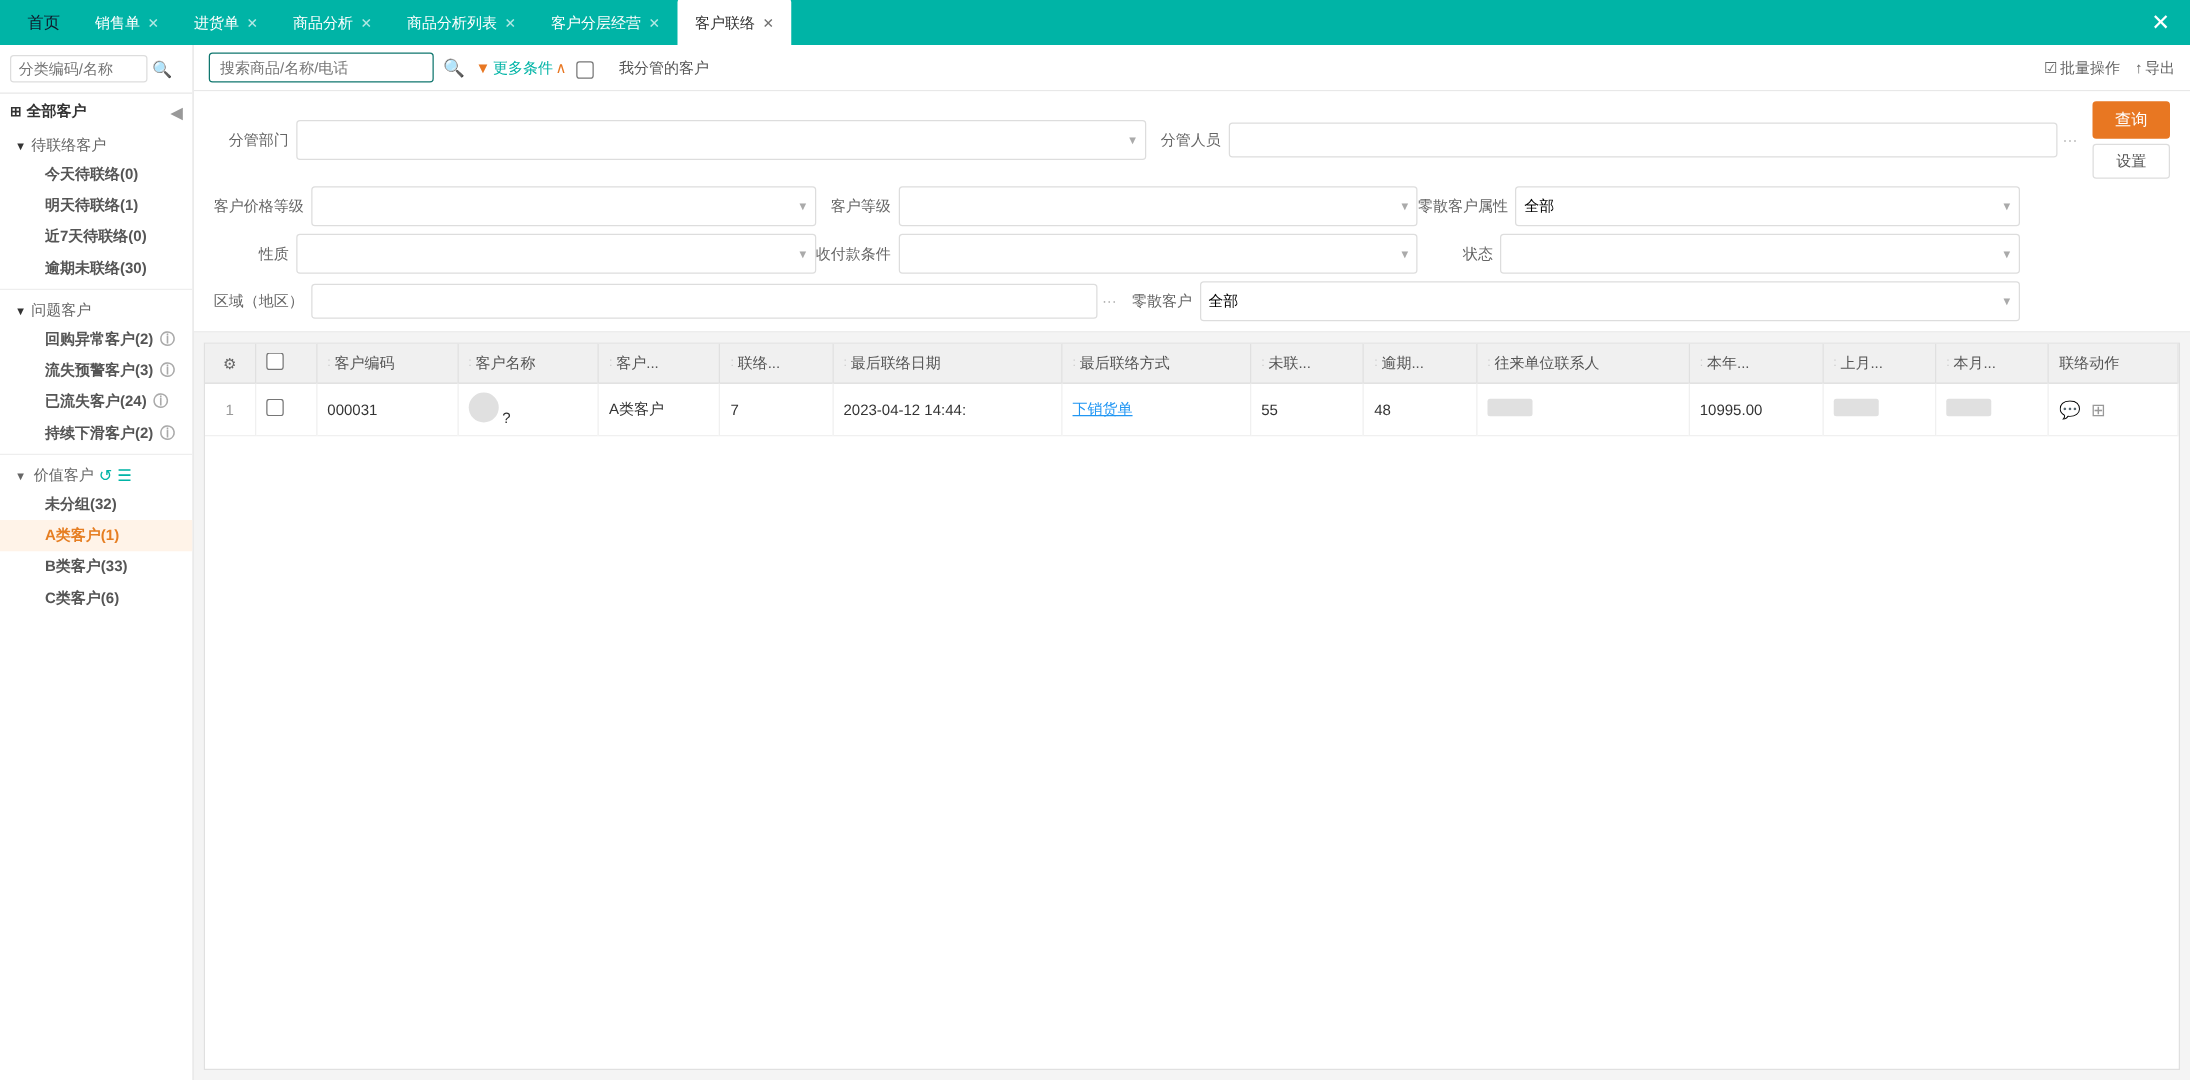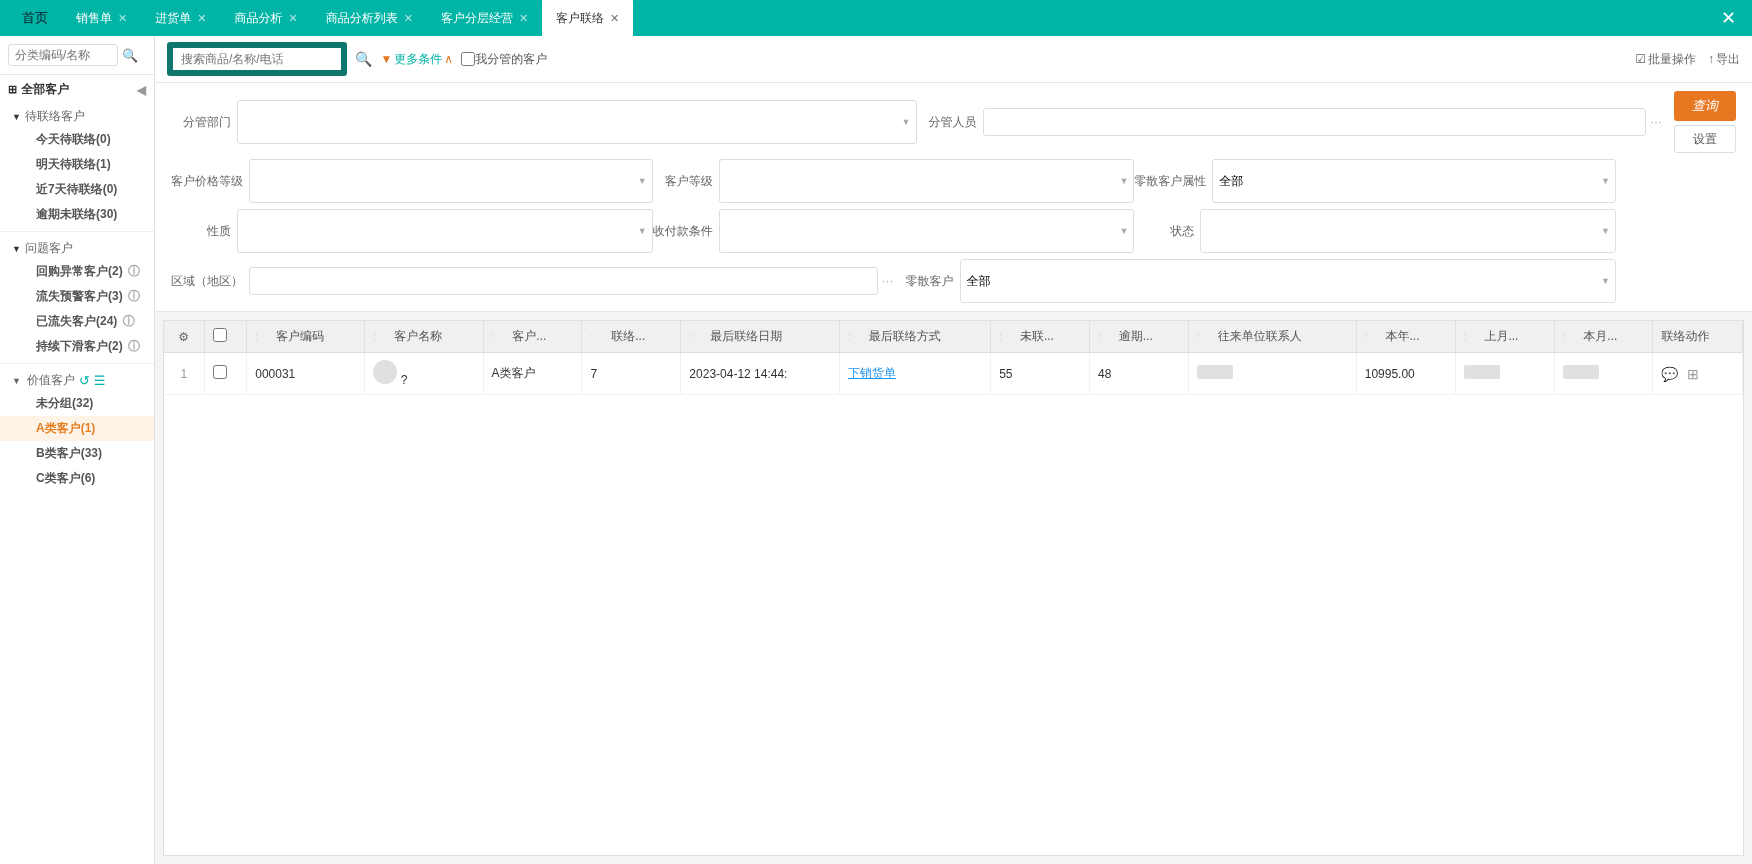--- a/index.html
+++ b/index.html
@@ -152,21 +152,21 @@
     
     .filter-bar {
       background: #fff;
       padding: 6px 12px;
       display: flex;
       align-items: center;
       gap: 8px;
       border-bottom: 1px solid #e8e8e8;
     }
     .filter-search-input {
-      border: 6px solid #0f766e;
+      border: 1px solid #0f766e;
       border-radius: 3px;
       padding: 4px 8px;
       width: 180px;
       font-size: 12px;
       outline: none;
     }
     .filter-search-btn {
       color: #00b4a6;
       font-size: 14px;
       cursor: pointer;
@@ -174,22 +174,22 @@
     .filter-more-btn {
       color: #00b4a6;
       cursor: pointer;
       display: flex;
       align-items: center;
       gap: 2px;
       font-size: 12px;
     }
     .filter-checkbox {
       display: flex;
-      align-items: center;
-      gap: 0;
+      align-items: flex-end;
+      gap: 20px;
       color: #555;
       cursor: pointer;
     }
     .filter-right {
       margin-left: auto;
       display: flex;
       align-items: center;
       gap: 12px;
     }
     .batch-op-btn, .export-btn {
@@ -227,32 +227,31 @@
       text-align: right;
     }
     .filter-field select, .filter-field input {
       border: 1px solid #ddd;
       border-radius: 3px;
       padding: 4px 6px;
       font-size: 12px;
       flex: 1;
       outline: none;
       background: #fff;
-      height: 44px;
+      height: 32px;
     }
     .btn-query {
       background: #e87722;
       color: #fff;
       border: none;
       border-radius: 3px;
       padding: 5px 18px;
       cursor: pointer;
       font-size: 13px;
       height: 30px;
-      font-style: italic;
     }
     .btn-settings {
       background: #fff;
       color: #555;
       border: 1px solid #ddd;
       border-radius: 3px;
       padding: 4px 14px;
       cursor: pointer;
       font-size: 12px;
       height: 28px;
@@ -284,21 +283,21 @@
     thead th {
       padding: 7px 8px;
       text-align: left;
       color: #555;
       font-weight: normal;
       border-right: 1px solid #e0e0e0;
       white-space: nowrap;
       font-size: 12px;
     }
     thead th.th-num { width: 40px; text-align: center; }
-    thead th .th-inner { display: flex; align-items: center; gap: 18px; }
+    thead th .th-inner { display: flex; align-items: center; gap: 3px; }
     .col-sep { color: #ccc; font-size: 10px; }
     tbody tr {
       border-bottom: 1px solid #f0f0f0;
     }
     tbody td {
       padding: 7px 8px;
       color: #333;
       border-right: 1px solid #f0f0f0;
       white-space: nowrap;
       font-size: 12px;

